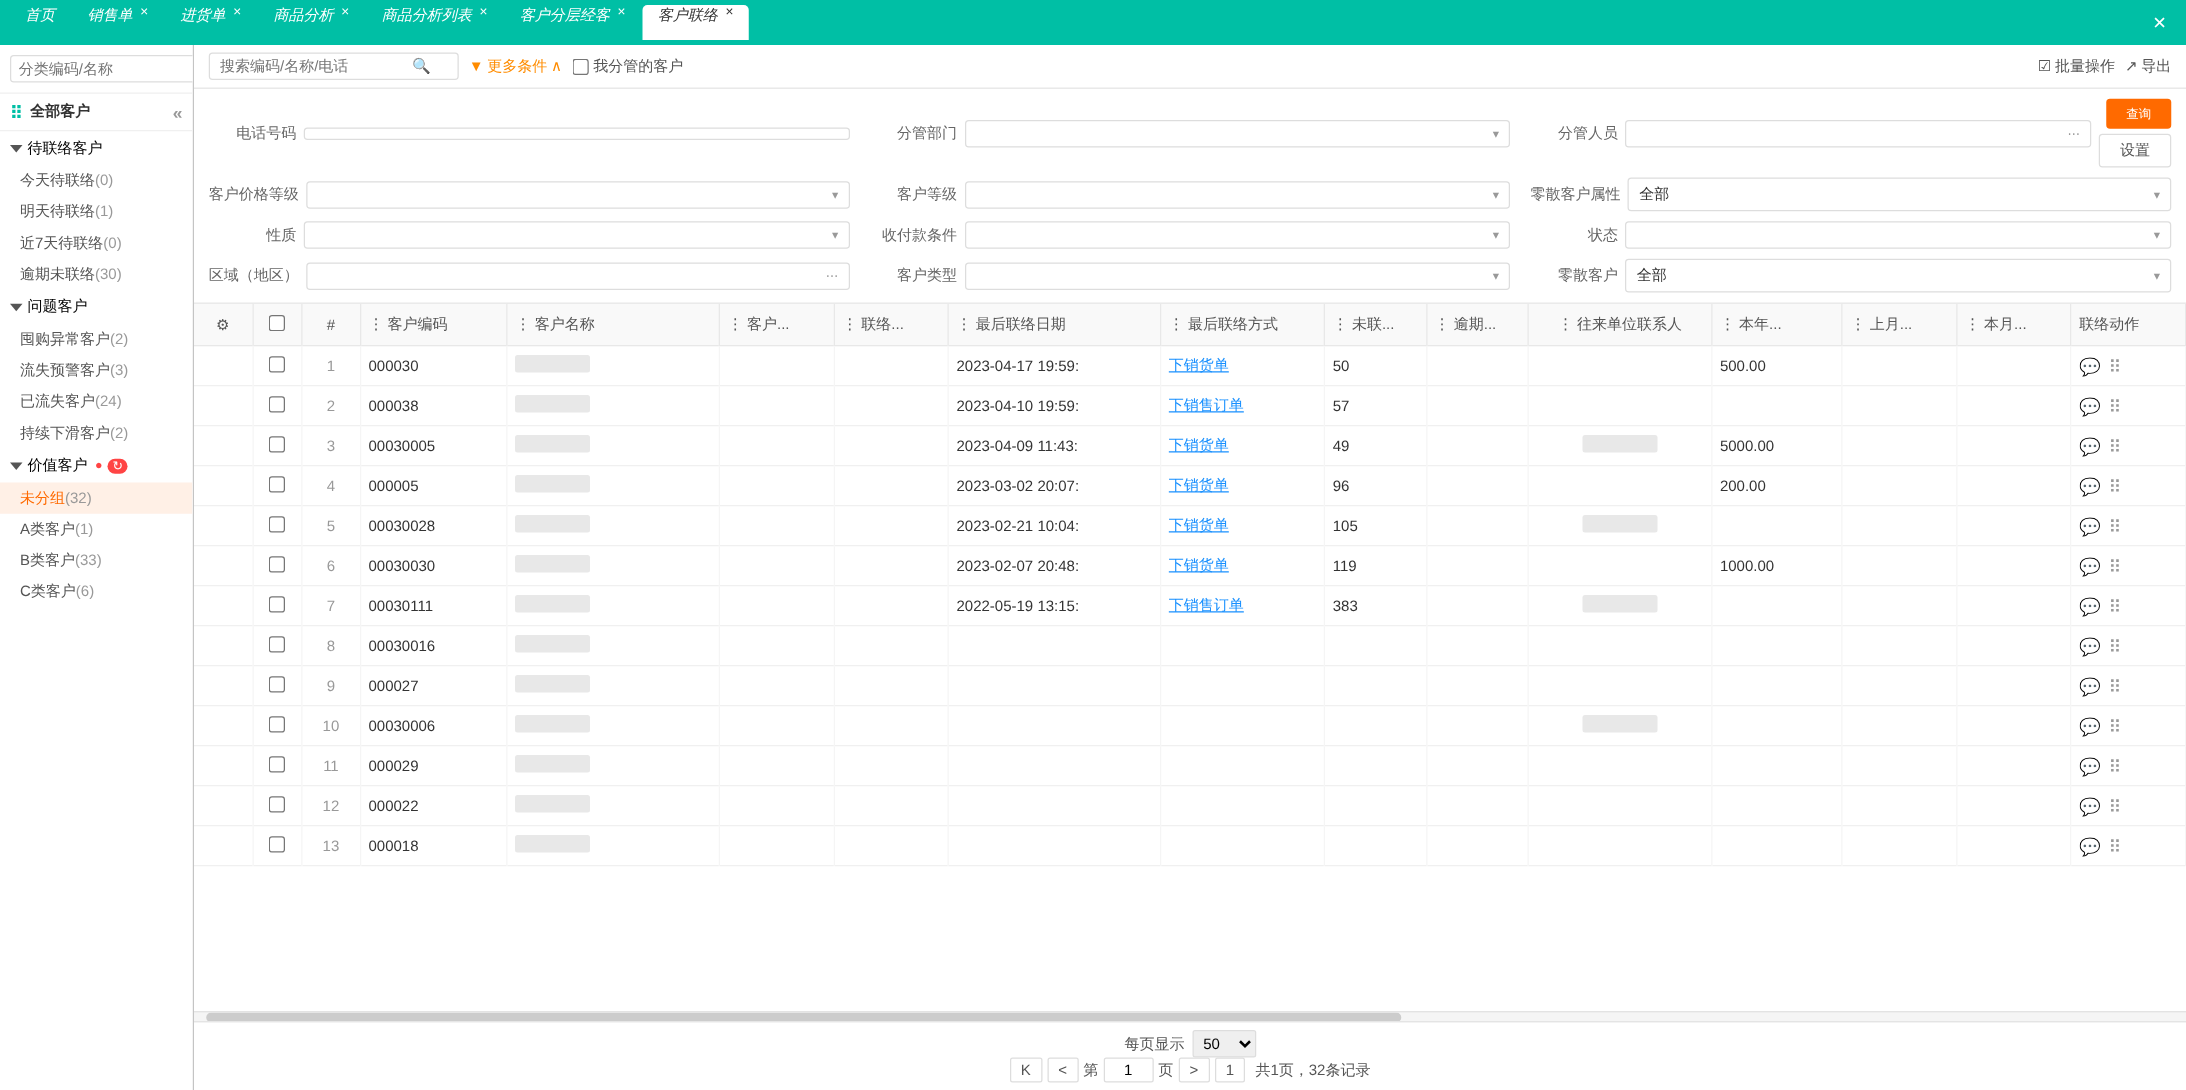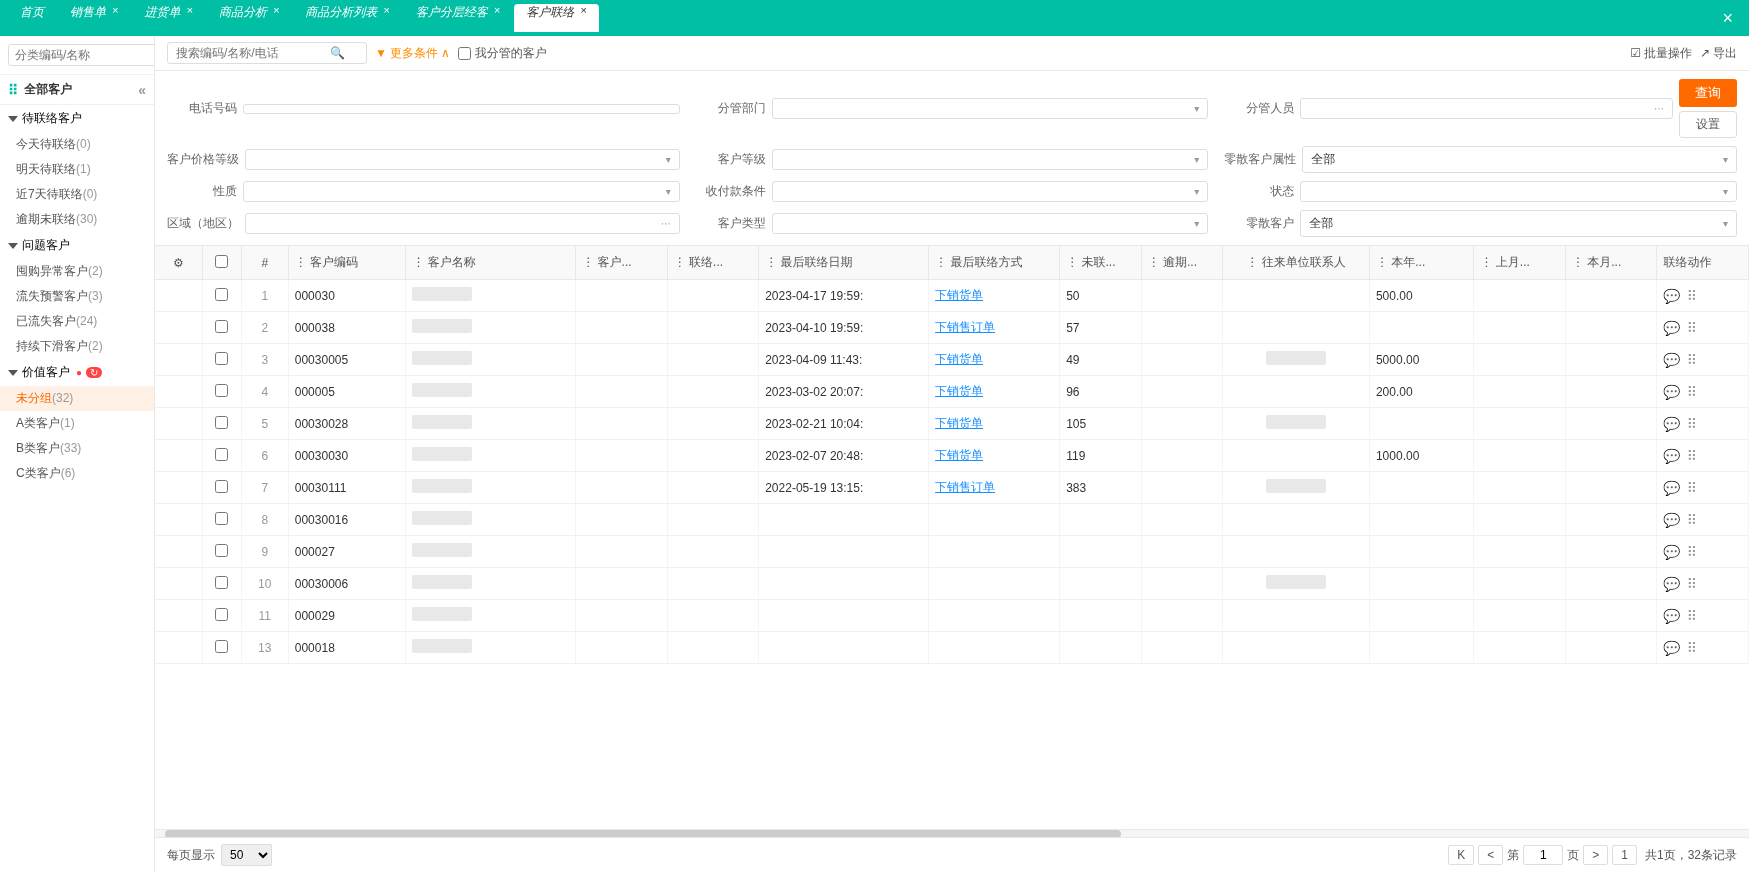--- a/index.html
+++ b/index.html
@@ -103,21 +103,21 @@
       cursor: pointer; background: #fff; color: #333;
     }
     .filter-input .arrow { color: #999; font-size: 10px; }
     .filter-btn-group {
       display: flex; flex-direction: column; gap: 4px;
       align-items: flex-end; justify-content: center;
     }
     .btn-query {
       background: #ff6a00; color: #fff; border: none;
       padding: 5px 16px; border-radius: 3px; cursor: pointer;
-      font-size: 13px;
+      font-size: 10px;
     }
     .btn-reset {
       background: #fff; color: #555; border: 1px solid #ddd;
       padding: 4px 16px; border-radius: 3px; cursor: pointer;
       font-size: 12px;
     }
 
     
     .table-container {
       flex: 1; overflow: auto; background: #fff; margin: 0;
@@ -143,21 +143,21 @@
     .row-num { color: #999; text-align: center; }
     .td-blurred {
       background: #e8e8e8; color: transparent; border-radius: 2px;
       display: inline-block; height: 14px; min-width: 60px;
     }
 
     
     .footer {
       display: flex; align-items: center; justify-content: space-between;
       padding: 6px 12px; background: #fff; border-top: 1px solid #e8e8e8;
-      font-size: 12px; color: #555;
+      font-size: 12px; color: #555; flex-direction: column;
     }
     .footer-left { display: flex; align-items: center; gap: 6px; }
     .footer-right { display: flex; align-items: center; gap: 8px; }
     .page-nav { display: flex; align-items: center; gap: 4px; }
     .page-btn {
       border: 1px solid #ddd; background: #fff; padding: 2px 8px;
       cursor: pointer; border-radius: 2px; color: #555;
     }
     .page-btn:disabled { color: #ccc; cursor: default; }
     .page-input {
@@ -721,20 +721,43 @@
               <td class="col-actions">
                 <div class="td-actions">
                   <span class="td-action-icon">💬</span>
                   <span class="td-action-icon">⠿</span>
                 </div>
               </td>
             </tr>
             <tr>
               <td class="col-setting"></td>
               <td class="col-check"><input type="checkbox" style=""></td>
+              <td class="row-num col-num">12</td>
+              <td class="col-code">000022</td>
+              <td class="col-name"><span class="td-blurred"></span></td>
+              <td class="col-cust-type"></td>
+              <td class="col-contact"></td>
+              <td class="col-last-date"></td>
+              <td class="col-last-way"></td>
+              <td class="col-unlinkdays"></td>
+              <td class="col-overdue"></td>
+              <td class="col-contacts"></td>
+              <td class="col-thisyear"></td>
+              <td class="col-lastmonth"></td>
+              <td class="col-thismonth"></td>
+              <td class="col-actions">
+                <div class="td-actions">
+                  <span class="td-action-icon">💬</span>
+                  <span class="td-action-icon">⠿</span>
+                </div>
+              </td>
+            </tr>
+            <tr>
+              <td class="col-setting"></td>
+              <td class="col-check"><input type="checkbox" style=""></td>
               <td class="row-num col-num">13</td>
               <td class="col-code">000018</td>
               <td class="col-name"><span class="td-blurred"></span></td>
               <td class="col-cust-type"></td>
               <td class="col-contact"></td>
               <td class="col-last-date"></td>
               <td class="col-last-way"></td>
               <td class="col-unlinkdays"></td>
               <td class="col-overdue"></td>
               <td class="col-contacts"></td>

